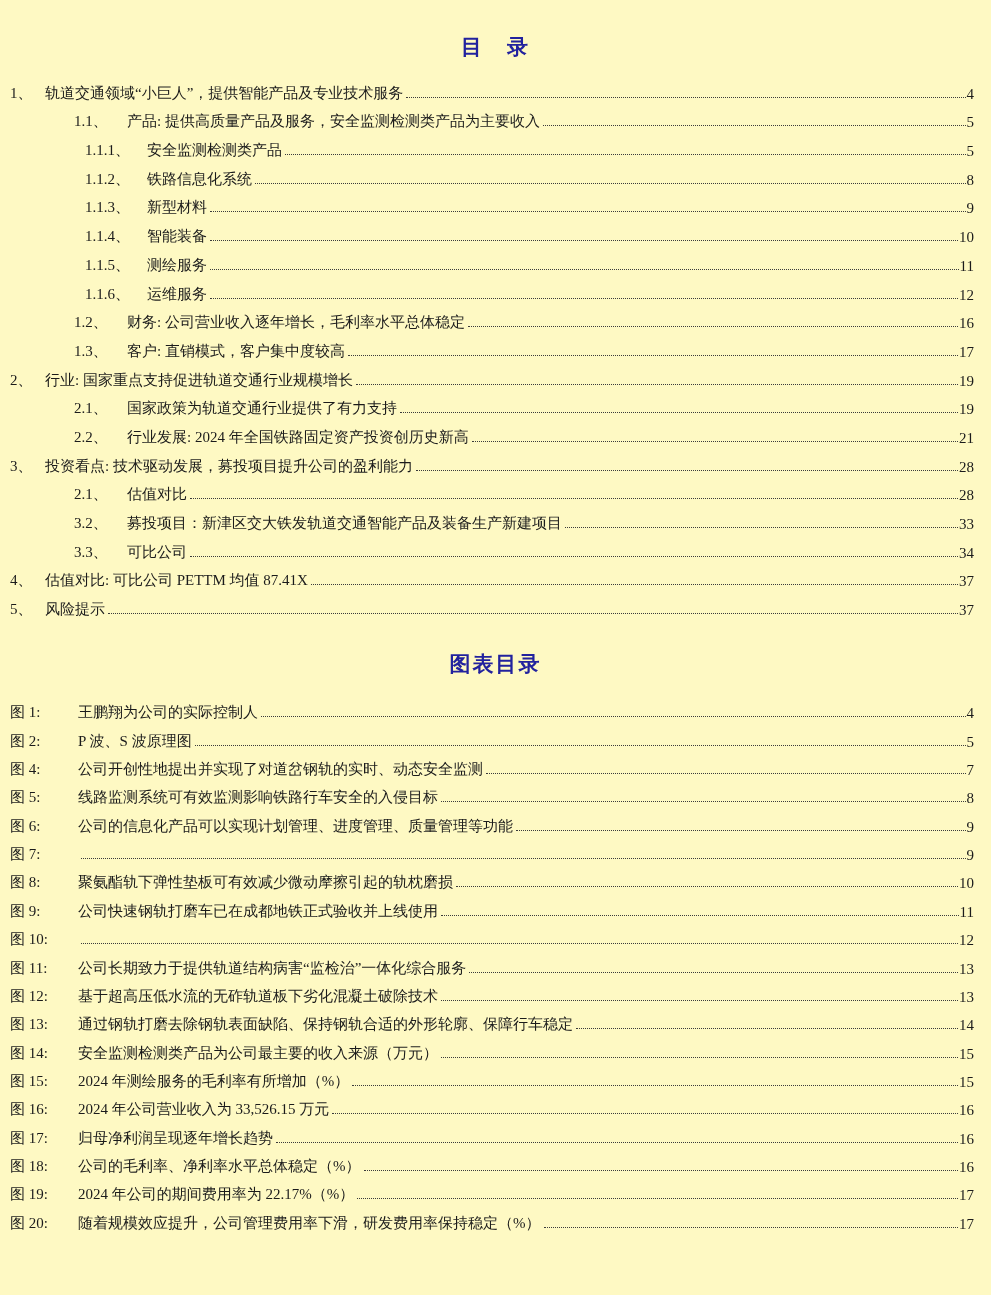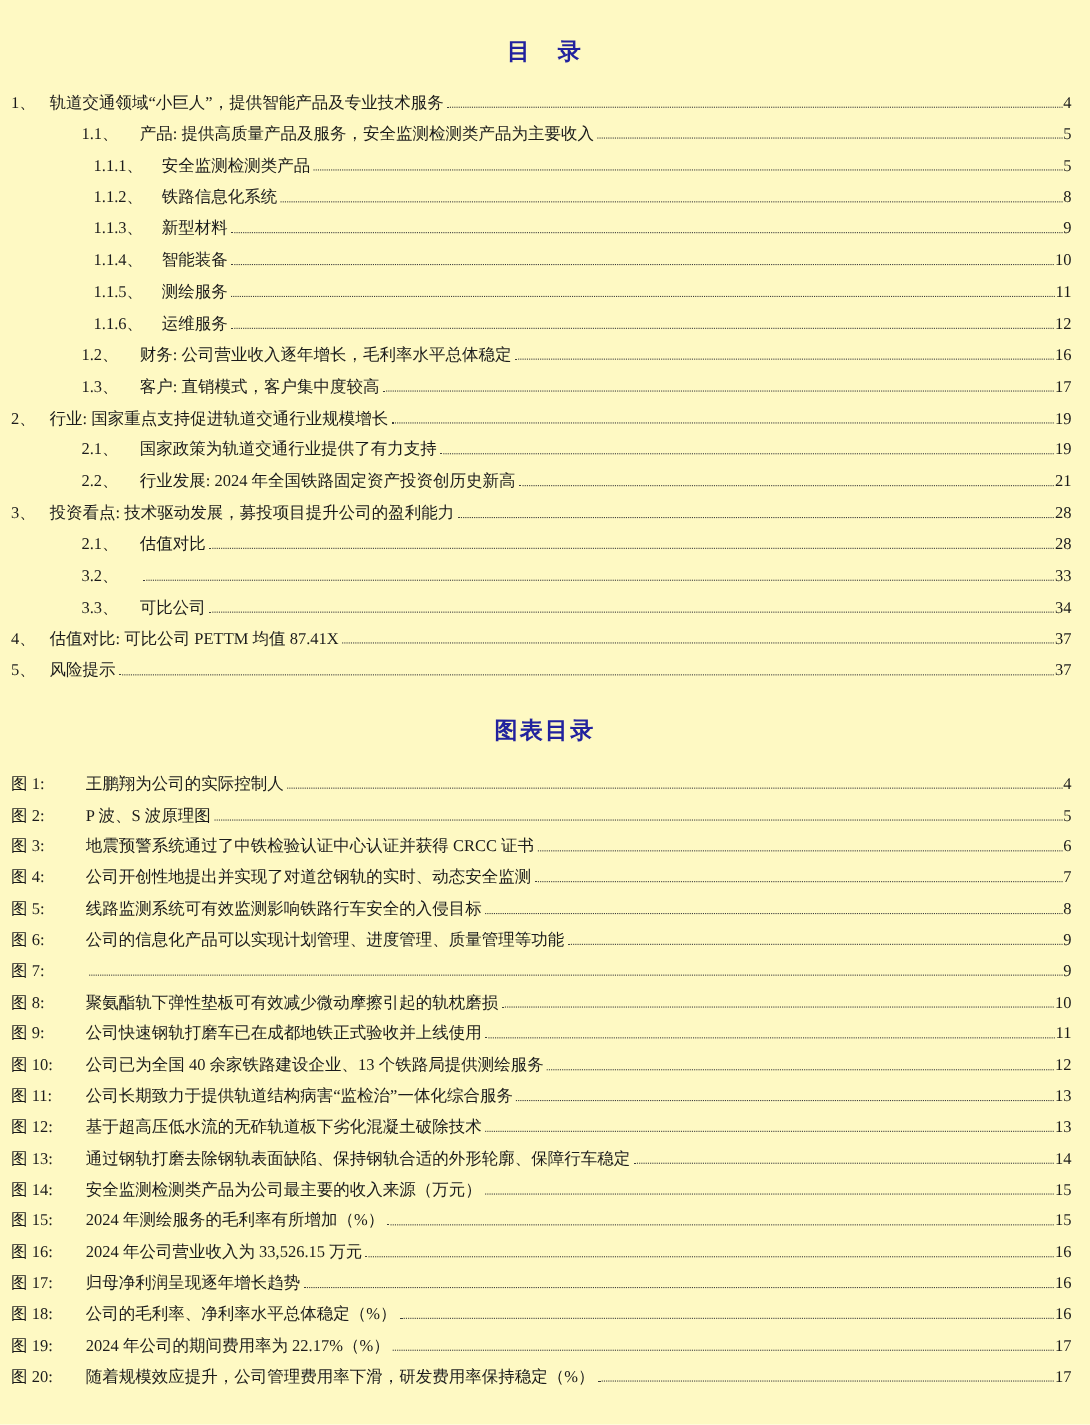--- a/index.html
+++ b/index.html
@@ -146,20 +146,21 @@
         <span class="pg">28</span>
       </div>
       <div class="row lvl2">
         <span class="num">2.1、</span>
         <span class="title">估值对比</span>
         <span class="dots"></span>
         <span class="pg">28</span>
       </div>
       <div class="row lvl2">
         <span class="num">3.2、</span>
+        <span class="title">募投项目：新津区交大铁发轨道交通智能产品及装备生产新建项目</span>
         <span class="dots"></span>
         <span class="pg">33</span>
       </div>
       <div class="row lvl2">
         <span class="num">3.3、</span>
         <span class="title">可比公司</span>
         <span class="dots"></span>
         <span class="pg">34</span>
       </div>
       <div class="row lvl1">
@@ -185,26 +186,20 @@
         <span class="dots"></span>
         <span class="pg">4</span>
       </div>
       <div class="row fig-row">
         <span class="num">图 2:</span>
         <span class="title">P 波、S 波原理图</span>
         <span class="dots"></span>
         <span class="pg">5</span>
       </div>
       <div class="row fig-row">
-        <span class="num">图 3:</span>
-        <span class="title">地震预警系统通过了中铁检验认证中心认证并获得 CRCC 证书</span>
-        <span class="dots"></span>
-        <span class="pg">6</span>
-      </div>
-      <div class="row fig-row">
         <span class="num">图 4:</span>
         <span class="title">公司开创性地提出并实现了对道岔钢轨的实时、动态安全监测</span>
         <span class="dots"></span>
         <span class="pg">7</span>
       </div>
       <div class="row fig-row">
         <span class="num">图 5:</span>
         <span class="title">线路监测系统可有效监测影响铁路行车安全的入侵目标</span>
         <span class="dots"></span>
         <span class="pg">8</span>
@@ -227,21 +222,20 @@
         <span class="pg">10</span>
       </div>
       <div class="row fig-row">
         <span class="num">图 9:</span>
         <span class="title">公司快速钢轨打磨车已在成都地铁正式验收并上线使用</span>
         <span class="dots"></span>
         <span class="pg">11</span>
       </div>
       <div class="row fig-row">
         <span class="num">图 10:</span>
-        <span class="title">公司已为全国 40 余家铁路建设企业、13 个铁路局提供测绘服务</span>
         <span class="dots"></span>
         <span class="pg">12</span>
       </div>
       <div class="row fig-row">
         <span class="num">图 11:</span>
         <span class="title">公司长期致力于提供轨道结构病害“监检治”一体化综合服务</span>
         <span class="dots"></span>
         <span class="pg">13</span>
       </div>
       <div class="row fig-row">

